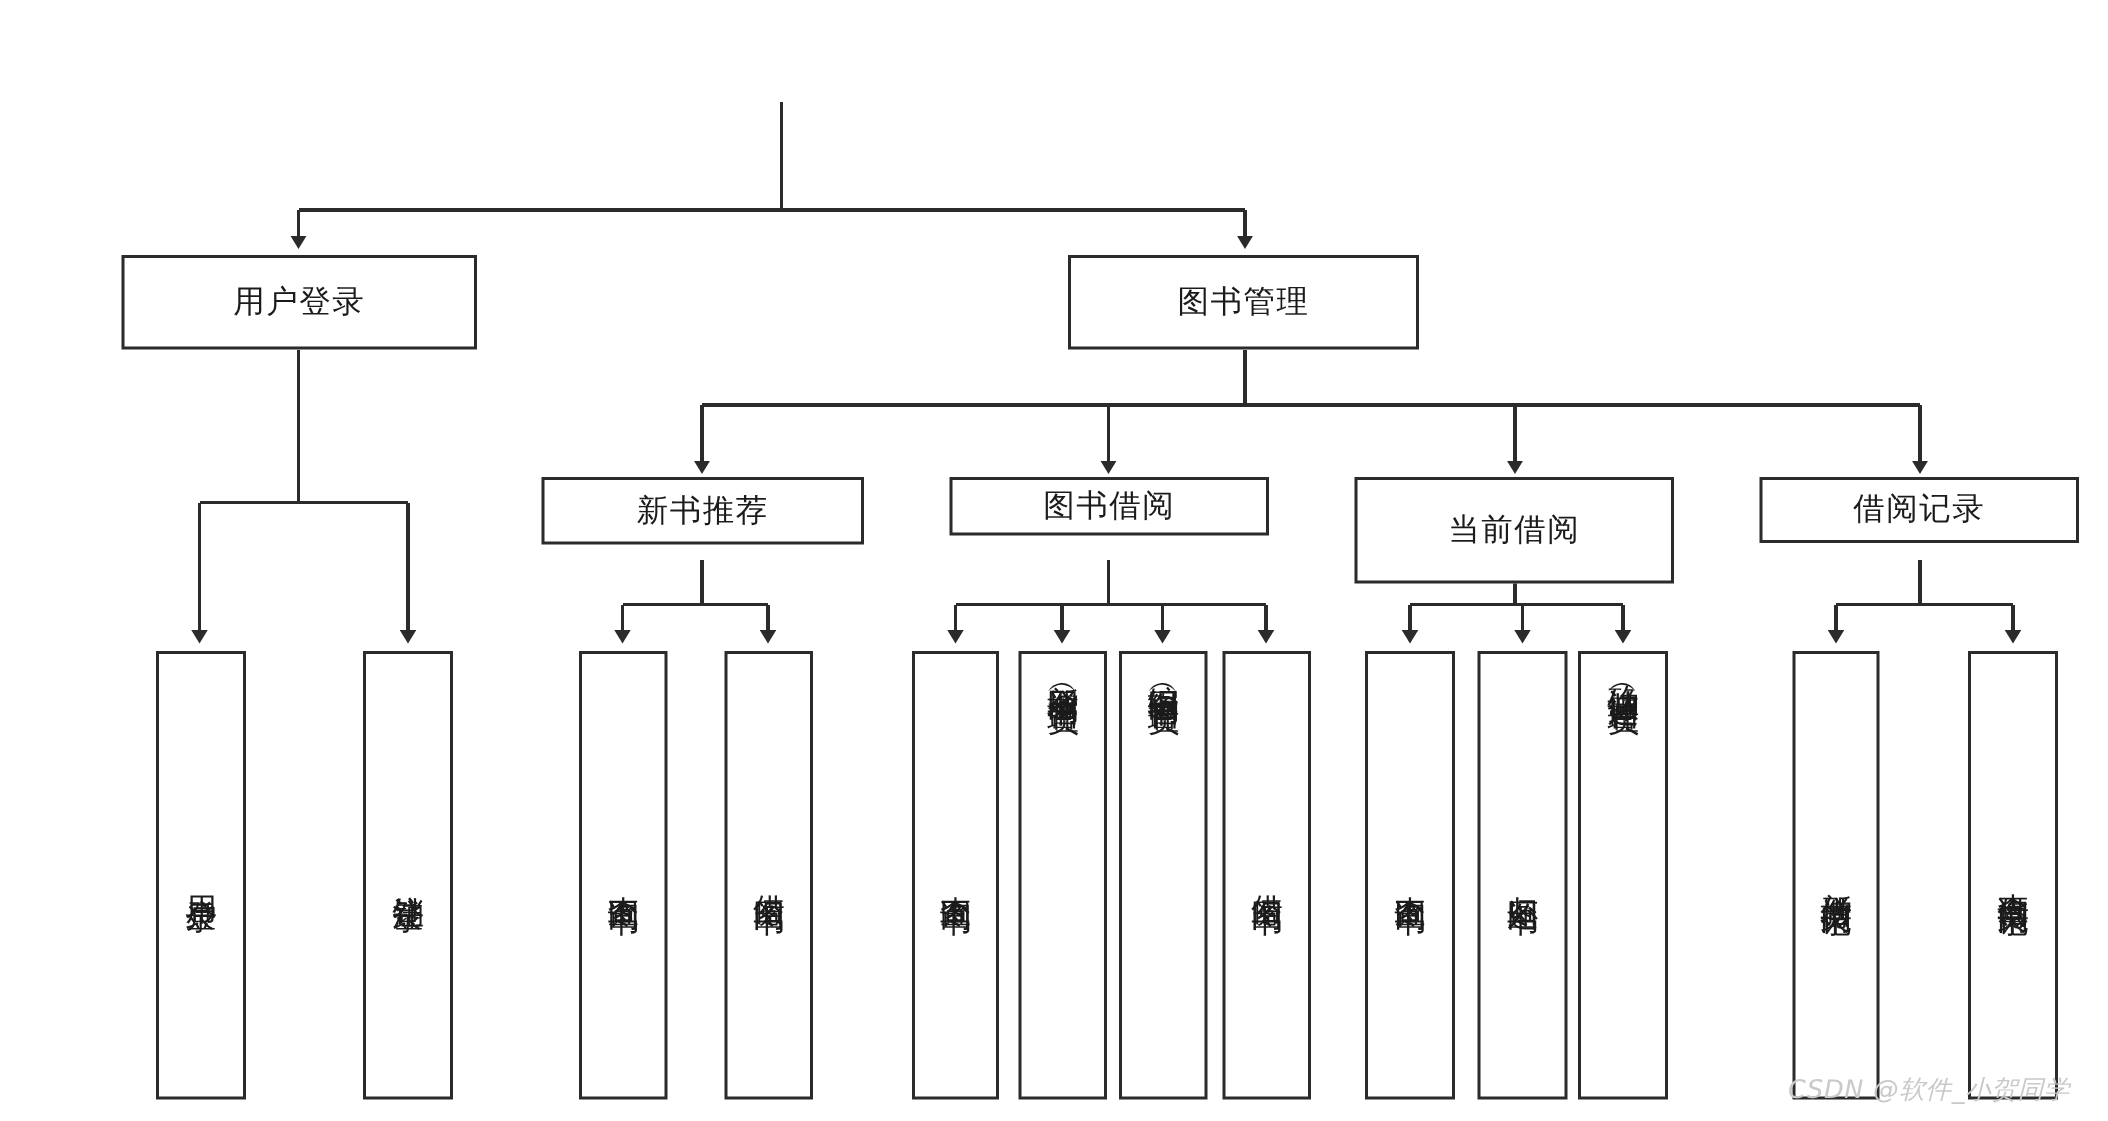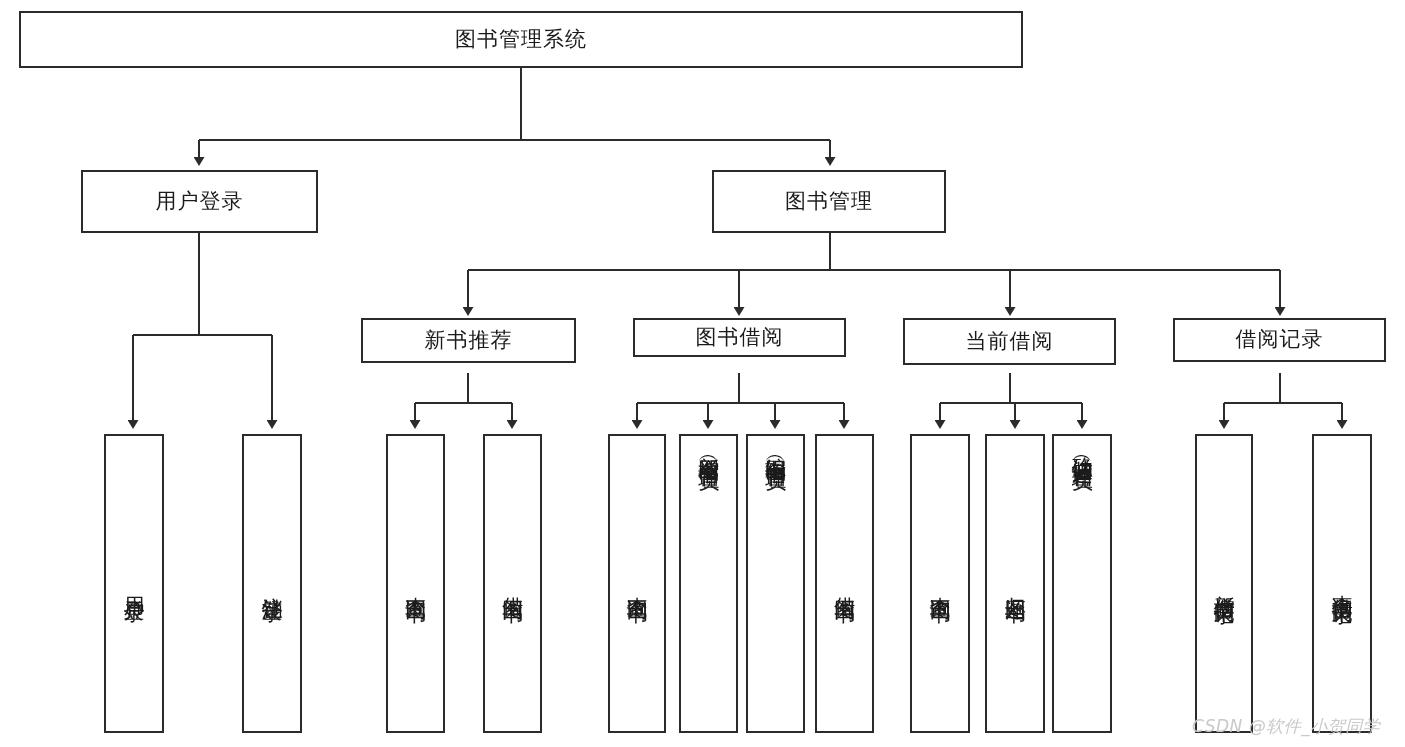--- a/index.html
+++ b/index.html
@@ -122,38 +122,35 @@
       <path d="M1015,403 L1015,421" marker-end="url(#arrow)"></path>
       <path d="M1082,403 L1082,421" marker-end="url(#arrow)"></path>
 
       <path d="M1280,373 L1280,403"></path>
       <path d="M1224,403 L1342,403"></path>
       <path d="M1224,403 L1224,421" marker-end="url(#arrow)"></path>
       <path d="M1342,403 L1342,421" marker-end="url(#arrow)"></path>
     </g>
   </svg>
 
-  <div class="node node-h" style="left:19px; top:11px; width:1004px; height:57px;">
-    <span class="label">图书管理系统</span>
-  </div>
 
   <div class="node node-h" style="left:81px; top:170px; width:237px; height:63px;">
     <span class="label">用户登录</span>
   </div>
   <div class="node node-h" style="left:712px; top:170px; width:234px; height:63px;">
     <span class="label">图书管理</span>
   </div>
 
   <div class="node node-h" style="left:361px; top:318px; width:215px; height:45px;">
     <span class="label">新书推荐</span>
   </div>
   <div class="node node-h" style="left:633px; top:318px; width:213px; height:39px;">
     <span class="label">图书借阅</span>
   </div>
-  <div class="node node-h" style="left:903px; top:318px; width:213px; height:47px;">
+  <div class="node node-h" style="left:903px; top:318px; width:213px; height:71px;">
     <span class="label">当前借阅</span>
   </div>
   <div class="node node-h" style="left:1173px; top:318px; width:213px; height:44px;">
     <span class="label">借阅记录</span>
   </div>
 
   <div class="node node-v center" style="left:104px; top:434px; width:60px; height:299px;">
     <span class="label">用户登录</span>
   </div>
   <div class="node node-v center" style="left:242px; top:434px; width:60px; height:299px;">

